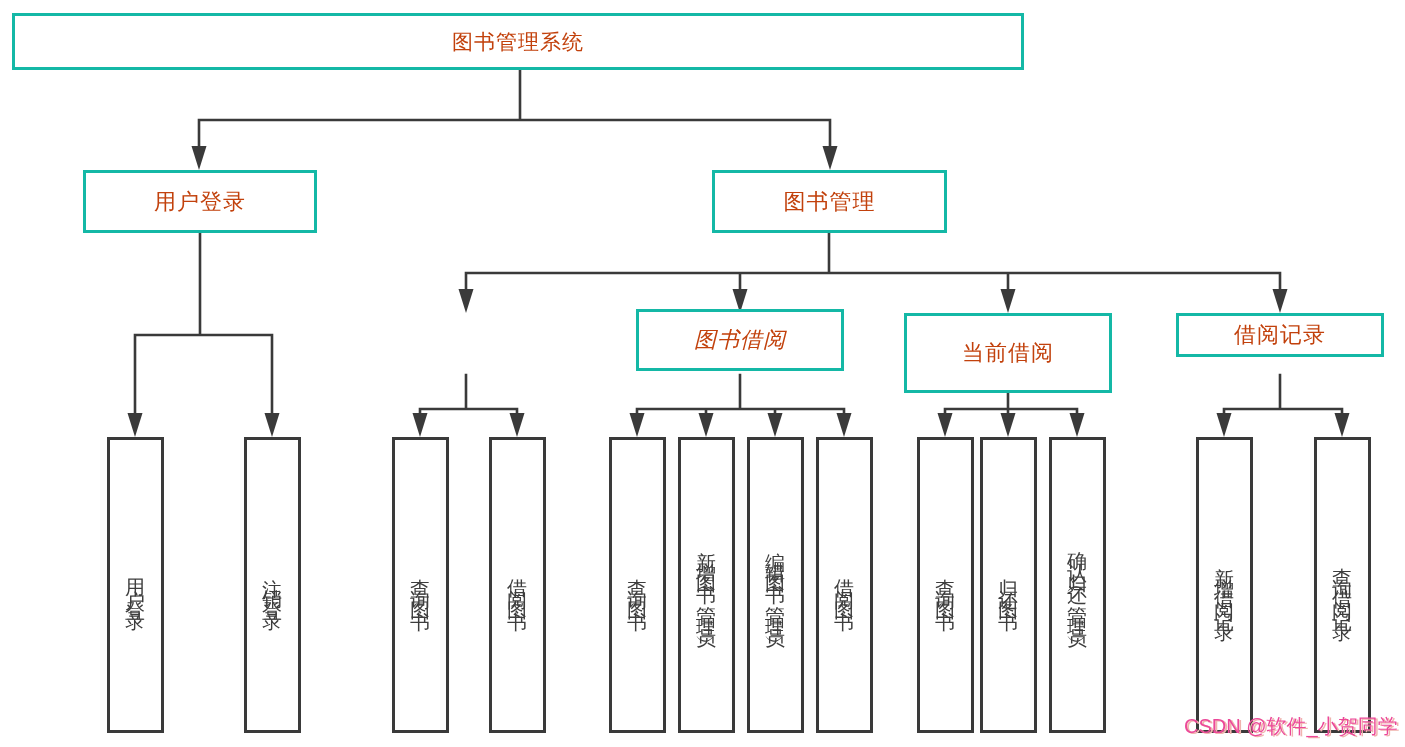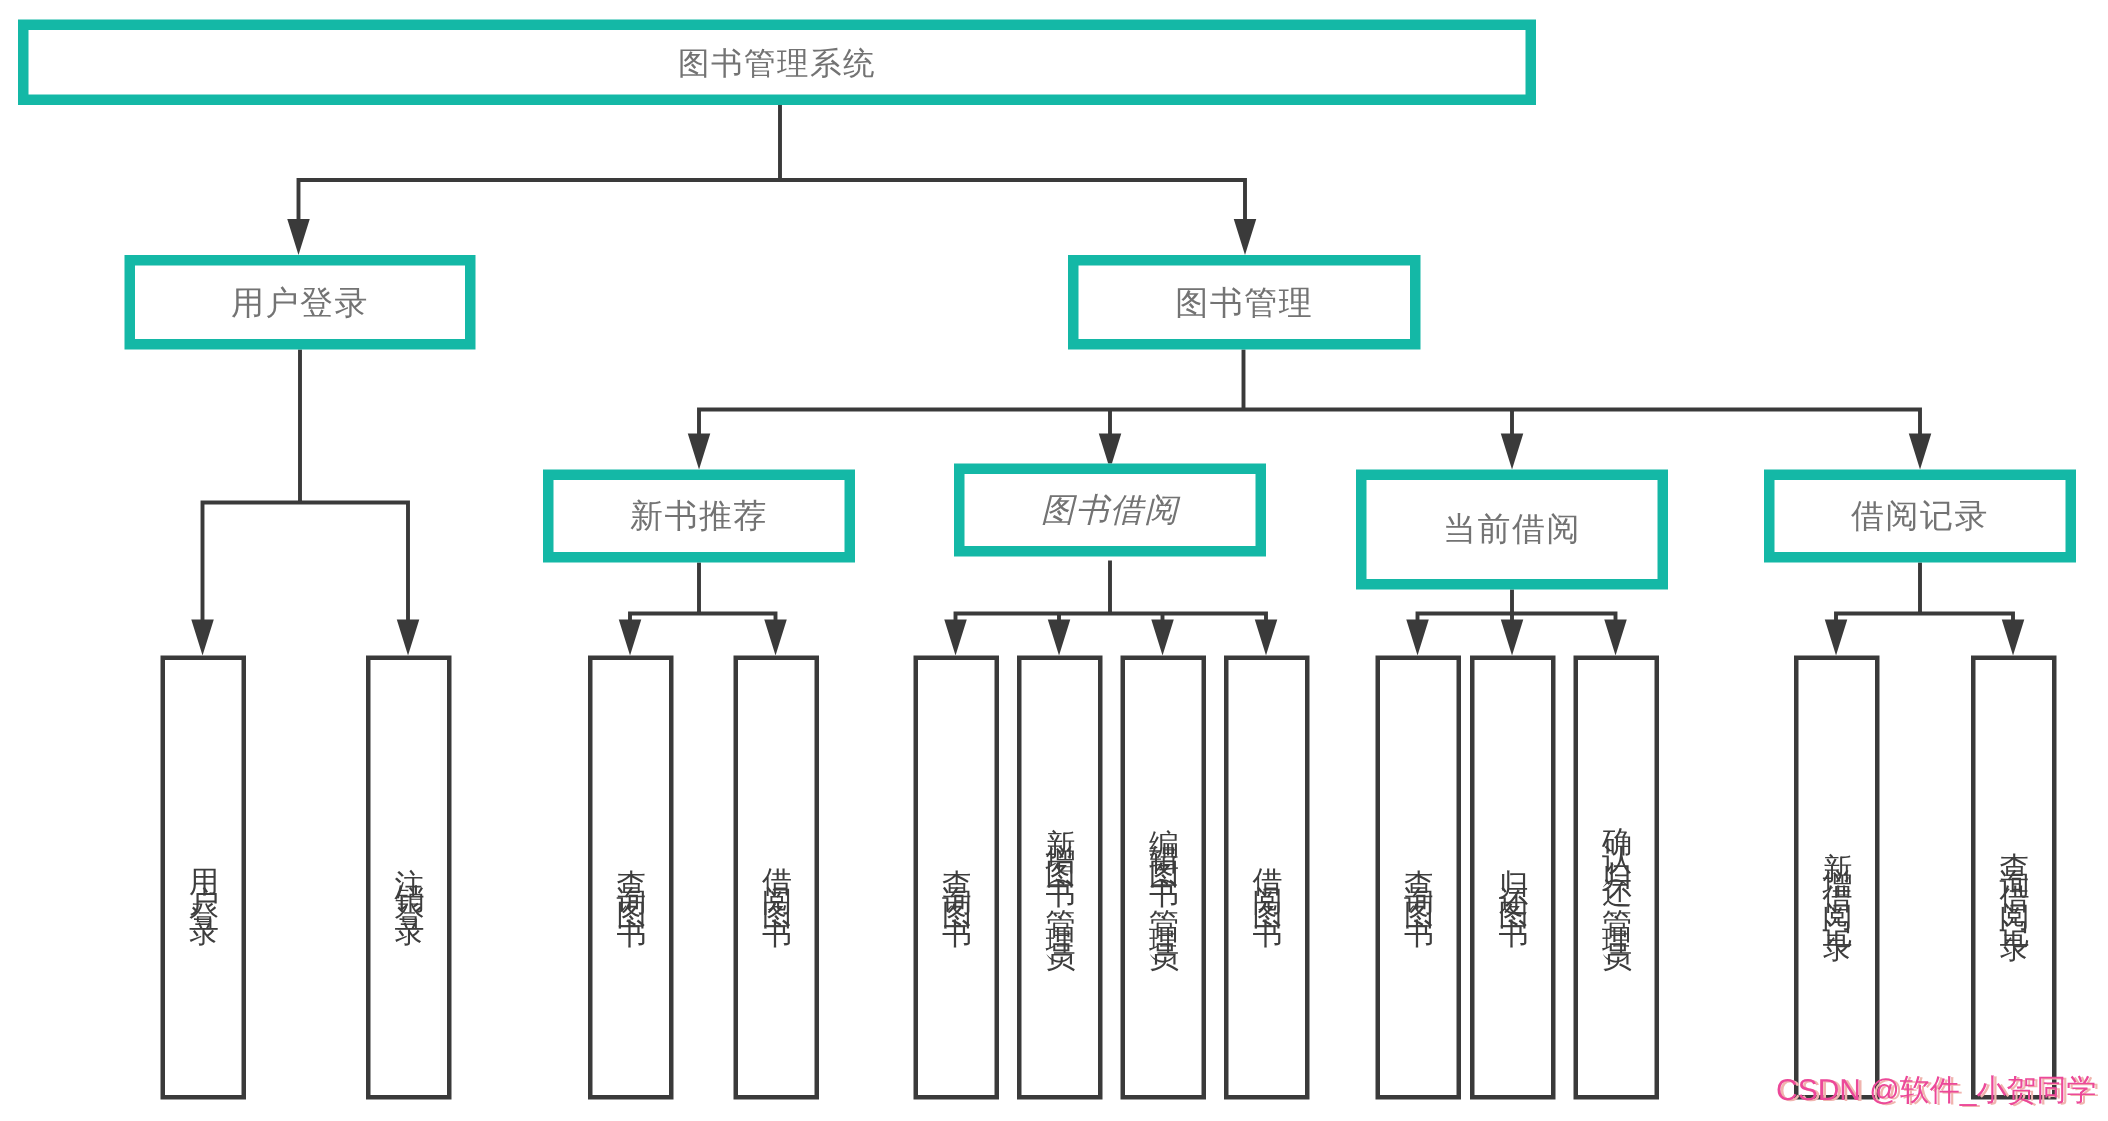--- a/index.html
+++ b/index.html
@@ -19,22 +19,22 @@
     position: absolute;
     left: 0;
     top: 0;
     width: 1405px;
     height: 747px;
   }
   .box {
     position: absolute;
     box-sizing: border-box;
     background: #ffffff;
-    border: 7px solid #14b8a6;
-    color: #737373;
+    border: 3px solid #14b8a6;
+    color: #c2410c;
     display: flex;
     align-items: center;
     justify-content: center;
     text-align: center;
     z-index: 2;
   }
   .box.h {
     font-size: 22px;
     letter-spacing: 1px;
   }
@@ -127,30 +127,27 @@
     <span>图书管理系统</span>
   </div>
 
   <div class="box h" style="left:83px; top:170px; width:234px; height:63px;">
     <span>用户登录</span>
   </div>
   <div class="box h" style="left:712px; top:170px; width:235px; height:63px;">
     <span>图书管理</span>
   </div>
 
-  <div class="box h" style="left:362px; top:313px; width:208px; height:62px;">
-    <span>新书推荐</span>
-  </div>
   <div class="box h" style="left:636px; top:309px; width:208px; height:62px;font-style:italic;">
     <span>图书借阅</span>
   </div>
   <div class="box h" style="left:904px; top:313px; width:208px; height:80px;">
     <span>当前借阅</span>
   </div>
-  <div class="box h" style="left:1176px; top:313px; width:208px; height:62px;">
+  <div class="box h" style="left:1176px; top:313px; width:208px; height:44px;">
     <span>借阅记录</span>
   </div>
 
   <div class="leaf" style="left:107px;">
     <span>用户登录</span>
   </div>
   <div class="leaf" style="left:244px;">
     <span>注销登录</span>
   </div>
   <div class="leaf" style="left:392px;">

